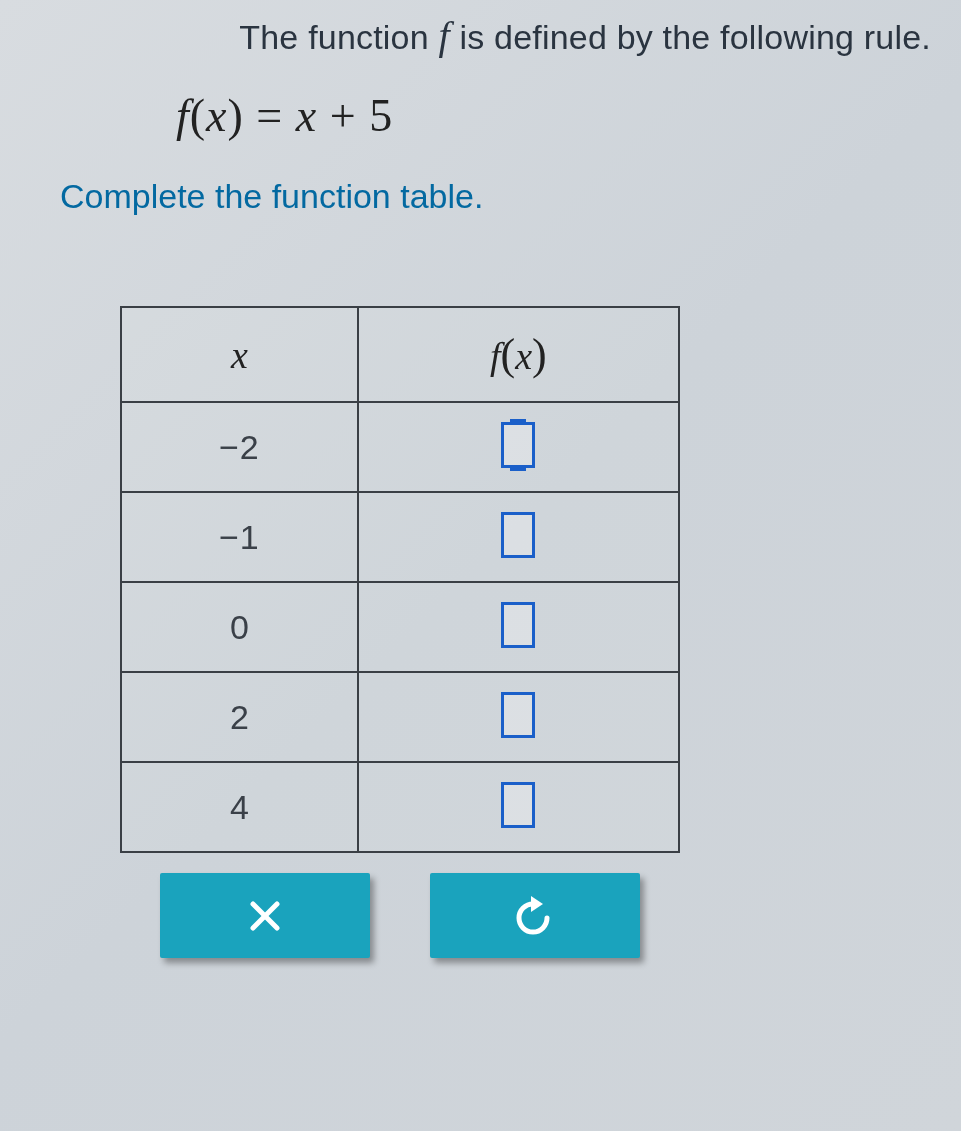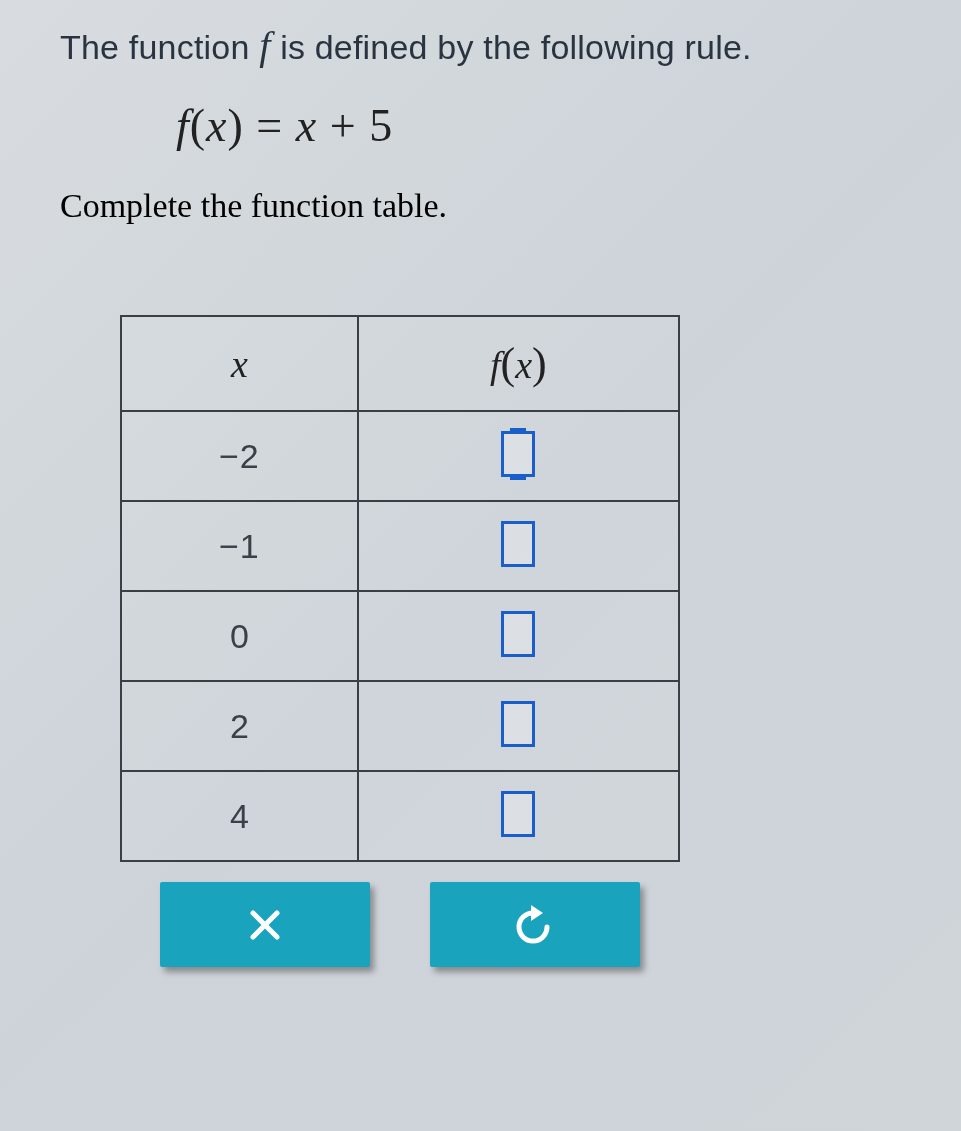--- a/index.html
+++ b/index.html
@@ -12,42 +12,42 @@
     font-family: Arial, Helvetica, sans-serif;
     color: #2a2c2f;
     overflow: hidden;
   }
   .page {
     padding: 10px 30px 30px 60px;
   }
   .intro {
     font-size: 34px;
     color: #2a3440;
-    margin: 12px 0 30px 0;
+    margin: 2px 0 30px 0;
     letter-spacing: 0.2px;
+    text-align: right;
   }
   .intro .fname {
     font-style: italic;
     font-family: "Times New Roman", Times, serif;
     font-size: 40px;
   }
   .func-def {
     font-family: "Times New Roman", Times, serif;
     font-style: italic;
     font-size: 46px;
     color: #222;
     margin: 0 0 35px 116px;
     letter-spacing: 1px;
   }
   .func-def .rom { font-style: normal; }
   .instruct {
     font-size: 34px;
-    color: #000000;
+    color: #0369a1;
     margin: 0 0 90px 0;
-    font-family: Liberation Serif, serif;
   }
   .tbl-wrap {
     margin-left: 60px;
     width: 560px;
   }
   table.func {
     border-collapse: collapse;
     width: 100%;
     background: rgba(255,255,255,0.05);
   }

